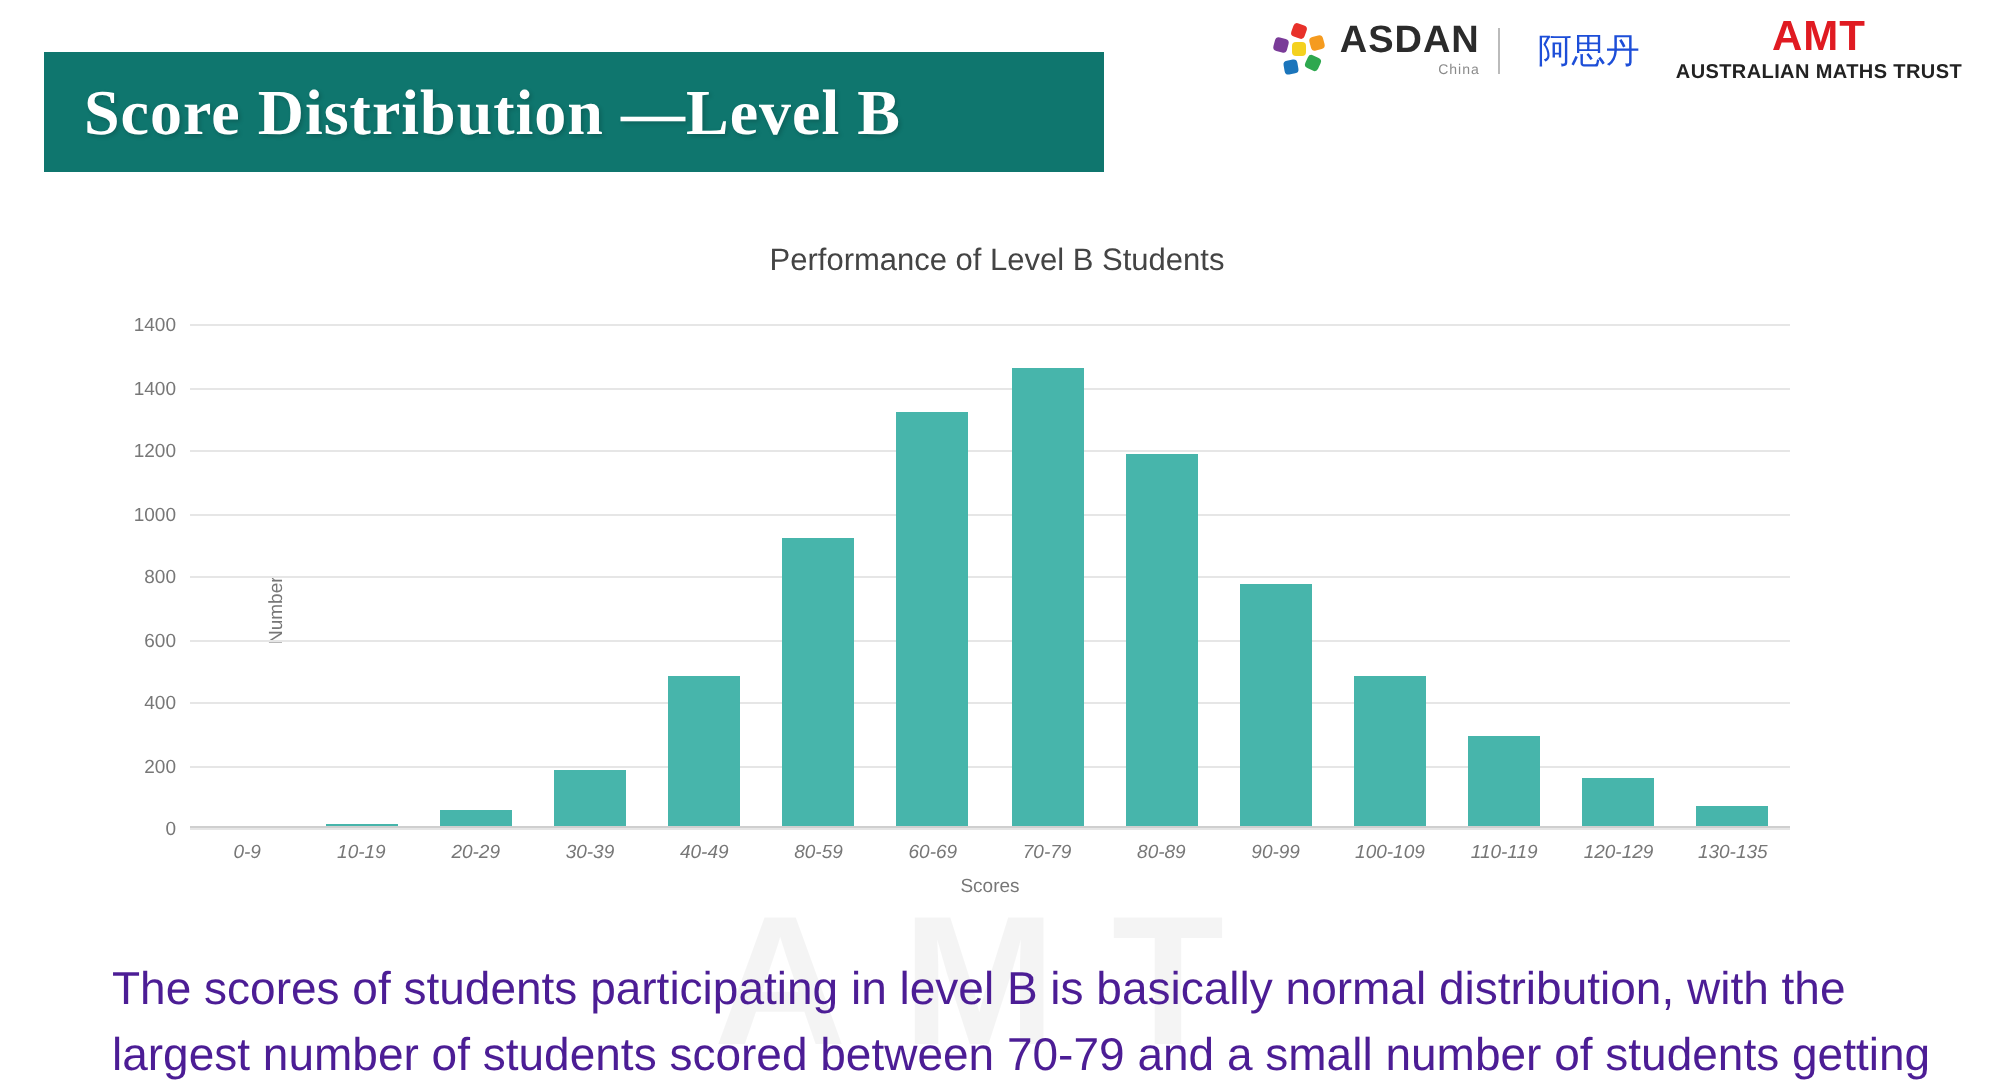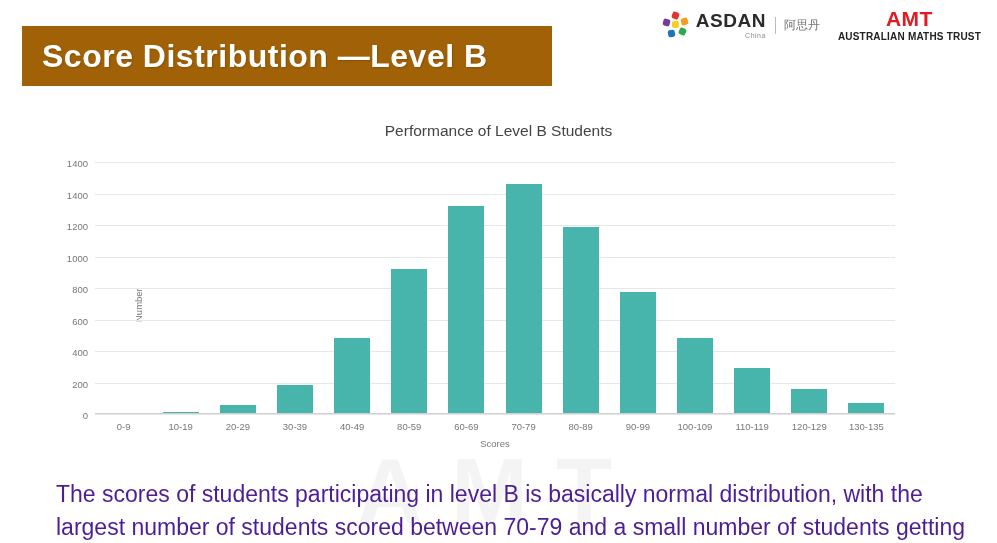--- a/index.html
+++ b/index.html
@@ -15,25 +15,26 @@
     position: relative;
   }
 
   
   .slide-title-wrap {
     position: absolute;
     left: 22px;
     top: 26px;
     width: 530px;
     height: 60px;
-    background: #a16207;
+    background: #0f766e;
     display: flex;
     align-items: center;
     padding-left: 20px;
     box-sizing: border-box;
+    font-family: Liberation Serif, serif;
   }
   .slide-title {
     color: #ffffff;
     font-size: 32px;
     font-weight: bold;
     letter-spacing: 0.5px;
     text-shadow: 1px 1px 2px rgba(0,0,0,0.18);
     white-space: nowrap;
   }
 
@@ -81,24 +82,24 @@
     letter-spacing: 0.5px;
   }
   .asdan-sub {
     font-size: 7px;
     color: #8a8a8a;
     text-align: right;
     margin-top: 2px;
     letter-spacing: 0.5px;
   }
   .asdan-cn {
-    font-size: 12px;
-    color: #737373;
+    font-size: 17px;
+    color: #1d4ed8;
     border-left: 1px solid #bbbbbb;
-    padding-left: 8px;
+    padding-left: 19px;
     margin-left: 2px;
   }
   .amt-logo {
     display: flex;
     flex-direction: column;
     align-items: center;
     line-height: 1;
   }
   .amt-name {
     font-size: 21px;
@@ -207,20 +208,21 @@
     background: #47b5ab;
   }
   .x-labels {
     position: absolute;
     left: 0;
     top: 100%;
     width: 100%;
     display: flex;
     justify-content: space-between;
     margin-top: 7px;
+    font-style: italic;
   }
   .x-label {
     flex: 1 1 0;
     text-align: center;
     font-size: 9.5px;
     color: #777777;
   }
   .x-axis-title {
     position: absolute;
     left: 0;

